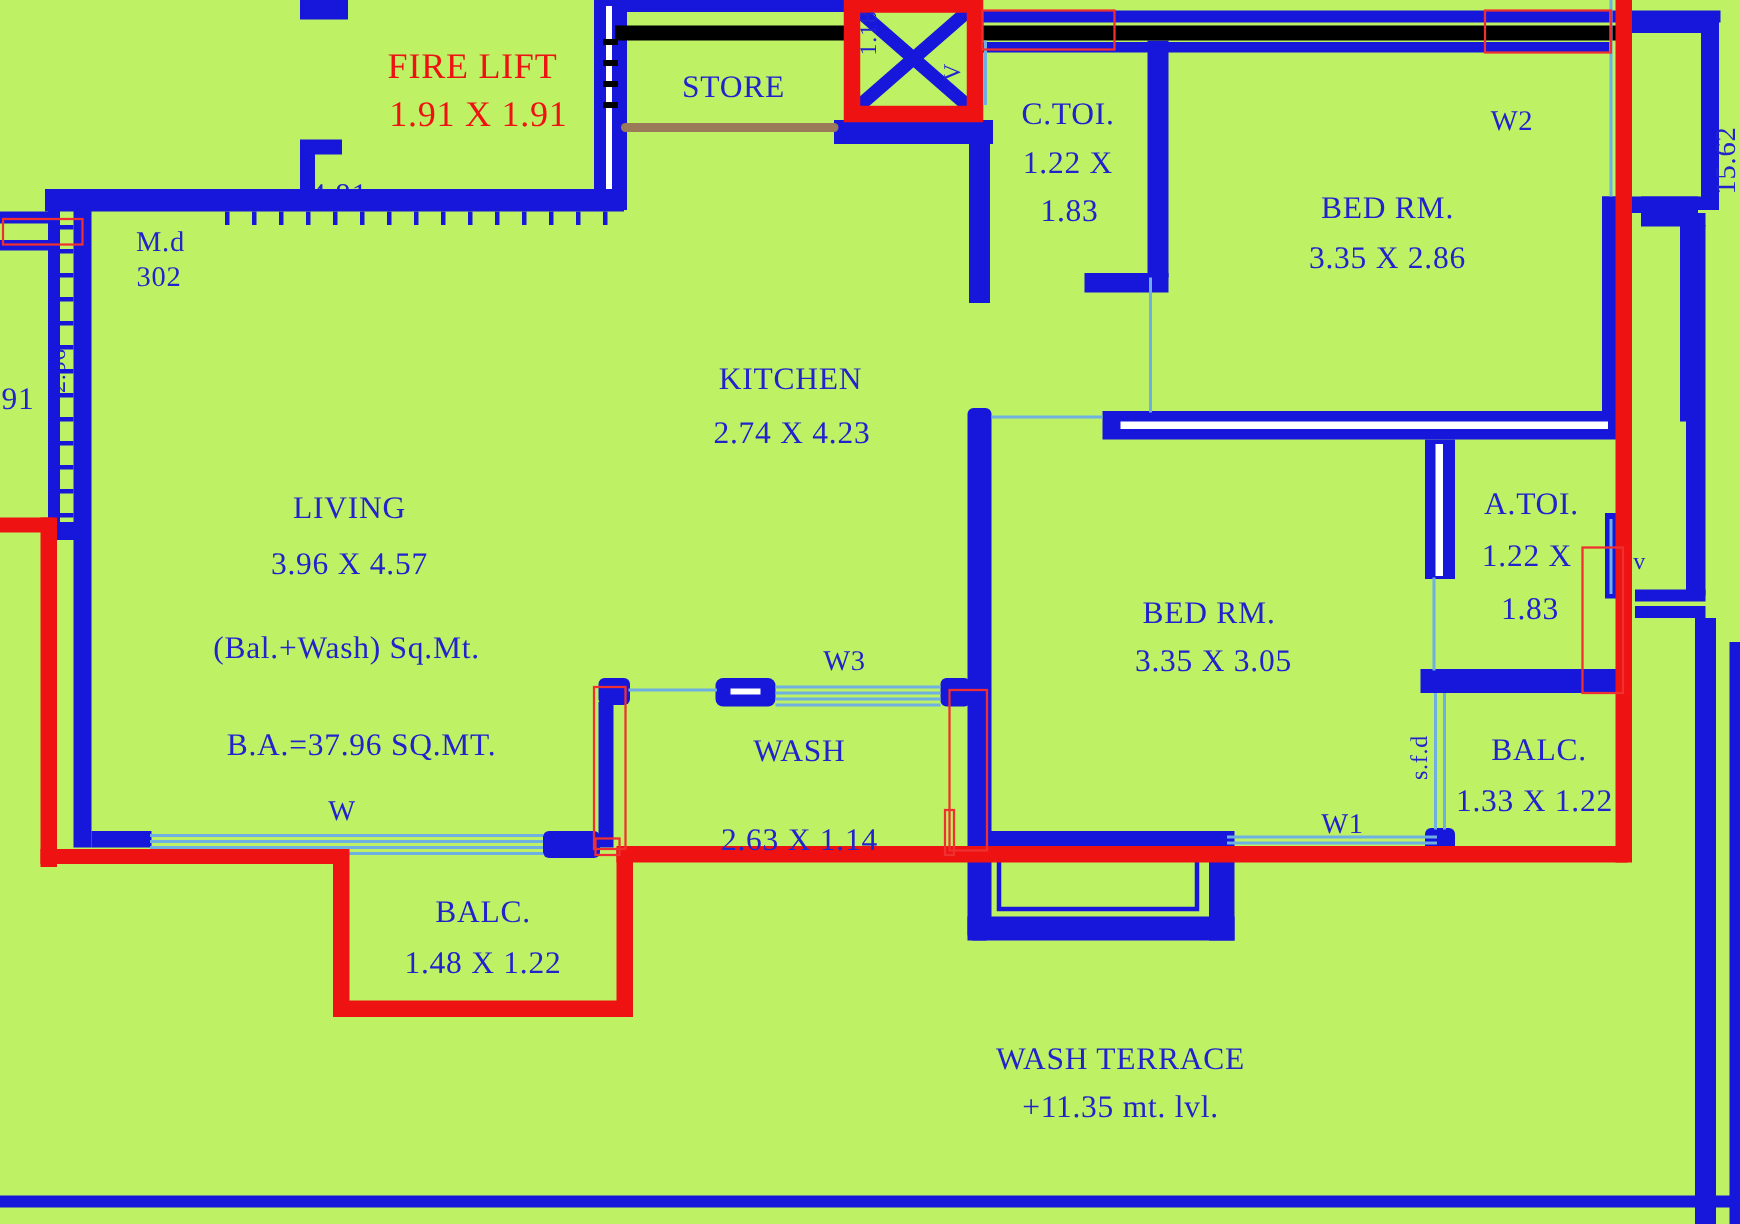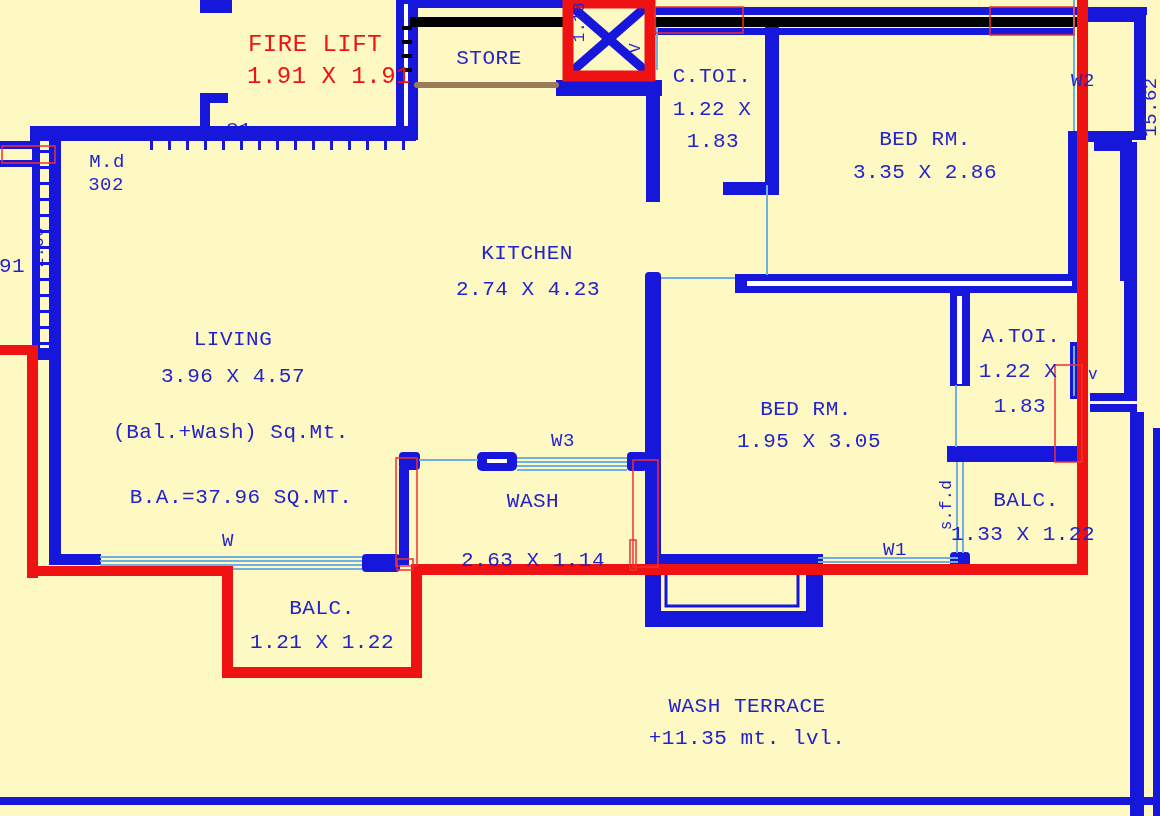--- a/index.html
+++ b/index.html
@@ -1,17 +1,17 @@
 <!DOCTYPE html>
 <html><head>
 <meta charset="utf-8">
 <style>
   html,body{margin:0;padding:0;background:#ffffff;}
-  #plan{position:relative;width:1160px;height:816px;background:#fef9c3;overflow:hidden;
-        font-family:Liberation Mono, monospace;}
+  #plan{position:relative;width:1160px;height:816px;background:#bef264;overflow:hidden;
+        font-family:Liberation Serif, serif;}
   #plan svg{position:absolute;left:0;top:0;z-index:2;}
   .lbl{position:absolute;z-index:3;transform:translate(-50%,-50%);white-space:nowrap;
        color:#2323cd;font-size:21px;line-height:1;letter-spacing:0.5px;}
   .lbl.red{color:#ee1212;font-size:24px;}
   .lbl.sm{font-size:19px;}
   .lbl.xs{font-size:16px;}
   .lbl.rot{transform:translate(-50%,-50%) rotate(-90deg);}
   .lbl.behind{z-index:1;}
 </style>
 </head>
@@ -150,35 +150,35 @@
       <rect x="630" y="540" width="6" height="30"></rect>
     </g>
 
     <rect x="414" y="82" width="145" height="6" fill="#9a7a58" rx="3"></rect>
   </svg>
 
   <div class="lbl behind" style="left:226px;top:130px;">4.81</div>
   <div class="lbl xs rot behind" style="left:39px;top:247px;">2.36</div>
 
   <div class="lbl red" style="left:315px;top:45px;">FIRE LIFT</div>
-  <div class="lbl red" style="left:329px;top:77px;">1.91 X 1.91</div>
+  <div class="lbl red" style="left:319px;top:77px;">1.91 X 1.91</div>
 
   <div class="lbl" style="left:489px;top:58px;">STORE</div>
 
   <div class="lbl xs rot" style="left:580px;top:22px;">1.18</div>
   <div class="lbl xs rot" style="left:636px;top:48px;">V</div>
 
   <div class="lbl" style="left:712px;top:76px;">C.TOI.</div>
   <div class="lbl" style="left:712px;top:109px;">1.22 X</div>
   <div class="lbl" style="left:713px;top:141px;">1.83</div>
 
   <div class="lbl" style="left:925px;top:139px;">BED RM.</div>
   <div class="lbl" style="left:925px;top:172px;">3.35 X 2.86</div>
 
-  <div class="lbl sm" style="left:1083px;top:81px;">W2</div>
+  <div class="lbl sm" style="left:1008px;top:81px;">W2</div>
   <div class="lbl sm rot" style="left:1151px;top:107px;">15.62</div>
 
   <div class="lbl sm" style="left:107px;top:162px;">M.d</div>
   <div class="lbl sm" style="left:106px;top:185px;">302</div>
 
   <div class="lbl" style="left:12px;top:266px;">91</div>
 
   <div class="lbl" style="left:527px;top:253px;">KITCHEN</div>
   <div class="lbl" style="left:528px;top:289px;">2.74 X 4.23</div>
 
@@ -186,33 +186,33 @@
   <div class="lbl" style="left:233px;top:376px;text-align:right;">3.96 X 4.57</div>
   <div class="lbl" style="left:231px;top:432px;">(Bal.+Wash) Sq.Mt.</div>
   <div class="lbl" style="left:241px;top:497px;">B.A.=37.96 SQ.MT.</div>
 
   <div class="lbl" style="left:1021px;top:336px;">A.TOI.</div>
   <div class="lbl" style="left:1018px;top:371px;">1.22 X</div>
   <div class="lbl" style="left:1020px;top:406px;">1.83</div>
   <div class="lbl xs" style="left:1093px;top:375px;">v</div>
 
   <div class="lbl" style="left:806px;top:409px;">BED RM.</div>
-  <div class="lbl" style="left:809px;top:441px;">1.95 X 3.05</div>
+  <div class="lbl" style="left:809px;top:441px;">3.35 X 3.05</div>
 
   <div class="lbl sm" style="left:563px;top:441px;">W3</div>
   <div class="lbl" style="left:533px;top:501px;">WASH</div>
   <div class="lbl" style="left:533px;top:536px;margin-top:24px;">2.63 X 1.14</div>
 
   <div class="lbl xs rot" style="left:947px;top:505px;">s.f.d</div>
   <div class="lbl sm" style="left:895px;top:550px;">W1</div>
 
   <div class="lbl" style="left:1026px;top:500px;">BALC.</div>
   <div class="lbl" style="left:1023px;top:534px;">1.33 X 1.22</div>
 
   <div class="lbl sm" style="left:228px;top:541px;">W</div>
 
   <div class="lbl" style="left:322px;top:608px;">BALC.</div>
-  <div class="lbl" style="left:322px;top:642px;">1.21 X 1.22</div>
+  <div class="lbl" style="left:322px;top:642px;">1.48 X 1.22</div>
 
   <div class="lbl" style="left:747px;top:706px;">WASH TERRACE</div>
   <div class="lbl" style="left:747px;top:738px;">+11.35 mt. lvl.</div>
 
 </div>
 
 </body></html>

